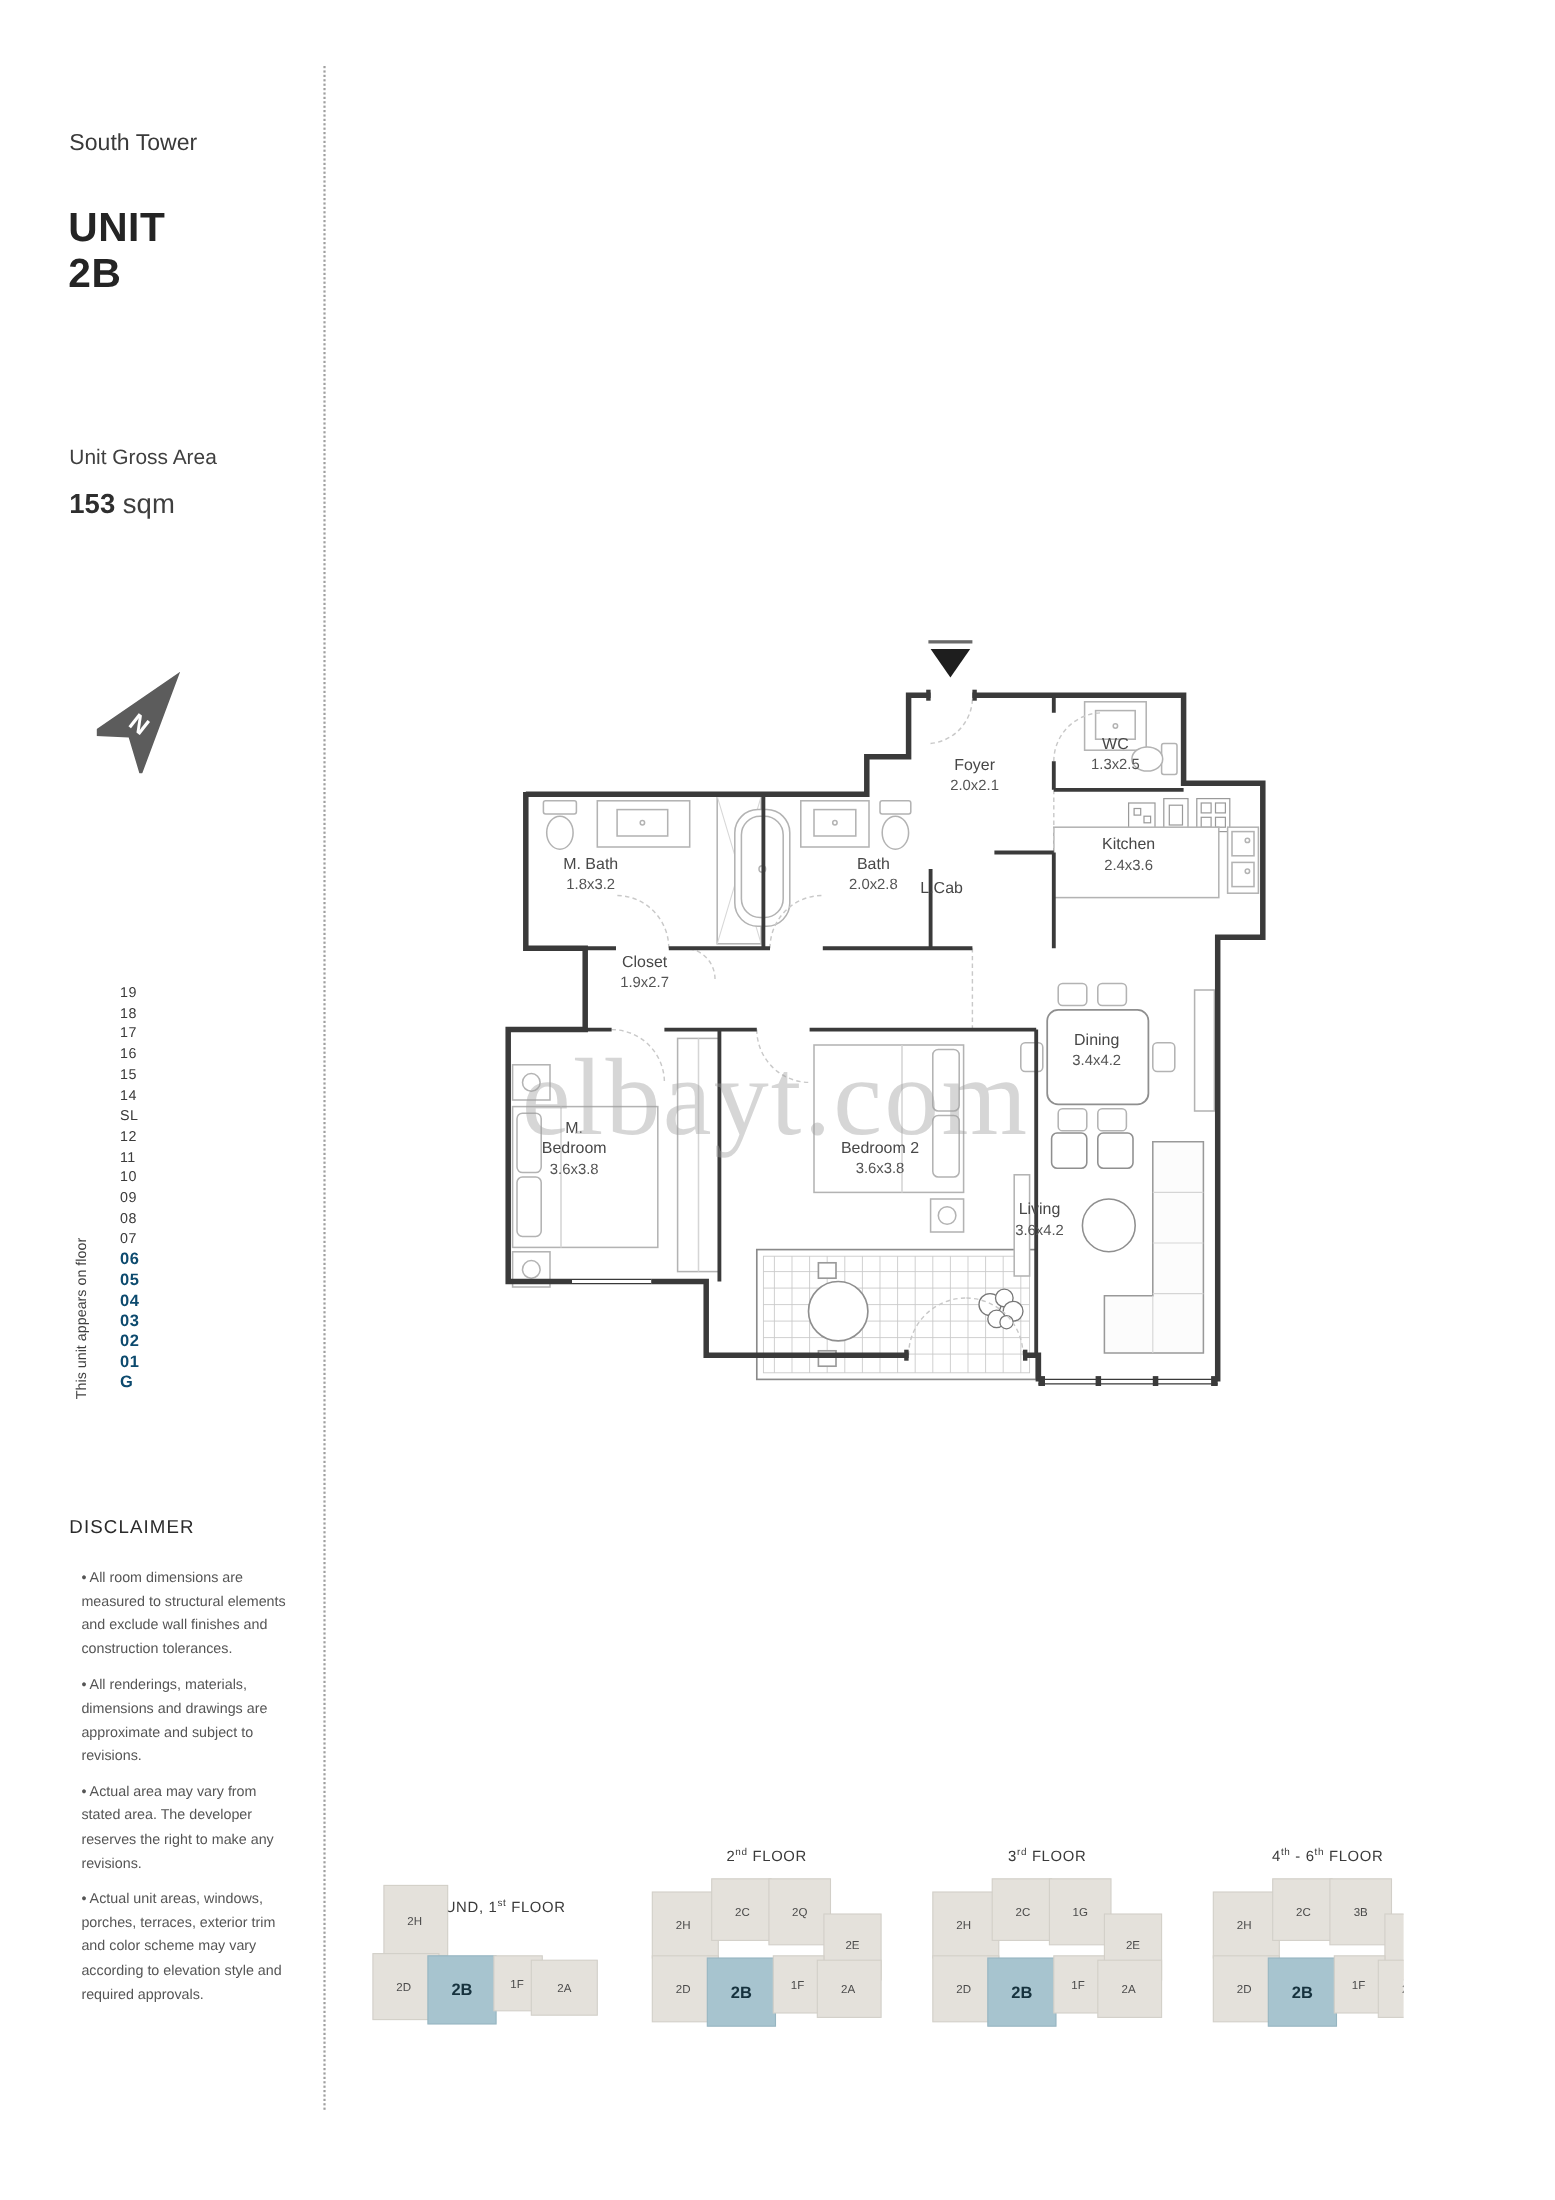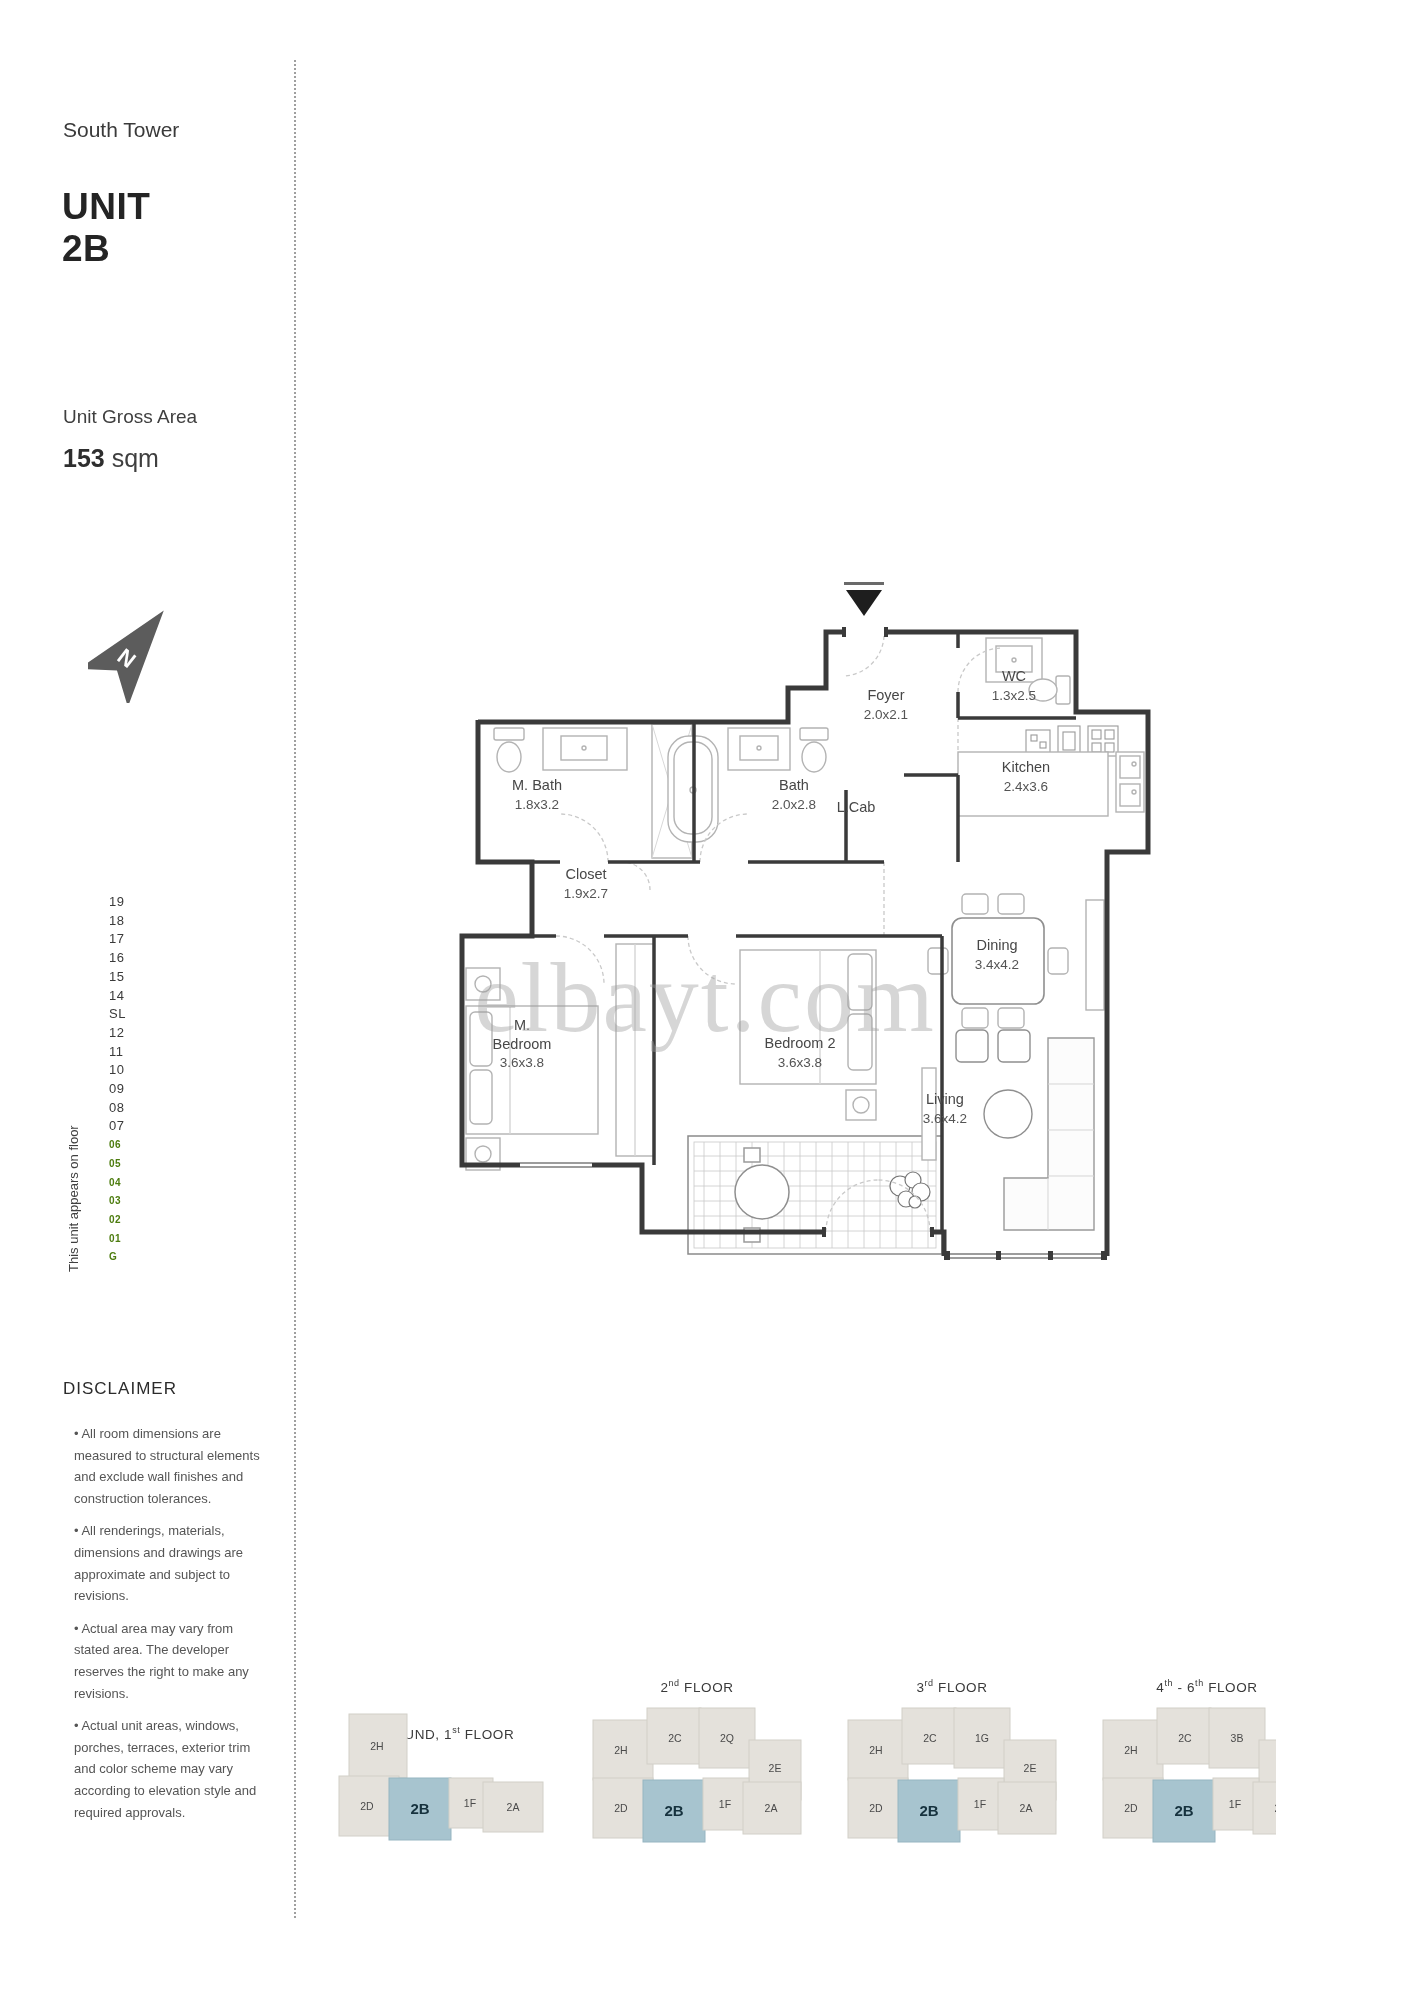--- a/index.html
+++ b/index.html
@@ -13,21 +13,21 @@
   #gross-area-label{left:63px;top:406px;font-size:19px;color:#3f3f3f;}
   #gross-area-value{left:63px;top:444px;font-size:25px;color:#3f3f3f;}
   #gross-area-value b{font-weight:700;color:#2e2e2e;}
 
   #north-arrow{left:88px;top:598px;width:90px;height:105px;}
 
   #floor-caption{left:66px;top:1272px;transform:rotate(-90deg);transform-origin:top left;
                  font-size:13px;color:#3f3f3f;white-space:nowrap;width:190px;}
   #floor-list{left:109px;top:893px;}
   .floor-item{font-size:13px;line-height:18.7px;color:#3a3a3a;letter-spacing:.5px;}
-  .floor-item.active{font-size:10px;font-weight:800;color:#4d7c0f;}
+  .floor-item.active{font-size:15px;font-weight:800;color:#0c4a6e;}
 
   #disclaimer-title{left:63px;top:1379px;font-size:17px;letter-spacing:1px;color:#2b2b2b;}
   #disclaimer-body{left:63px;top:1412px;width:212px;}
   .disc-item{font-size:13px;line-height:21.6px;color:#555;margin:11px;}
 
   #divider{left:294px;top:60px;height:1858px;width:0;border-left:2px dotted #9f9f9f;}
 
   
   #plan-svg{left:440px;top:570px;}
   .room-name{font-size:14.5px;fill:#474747;}

